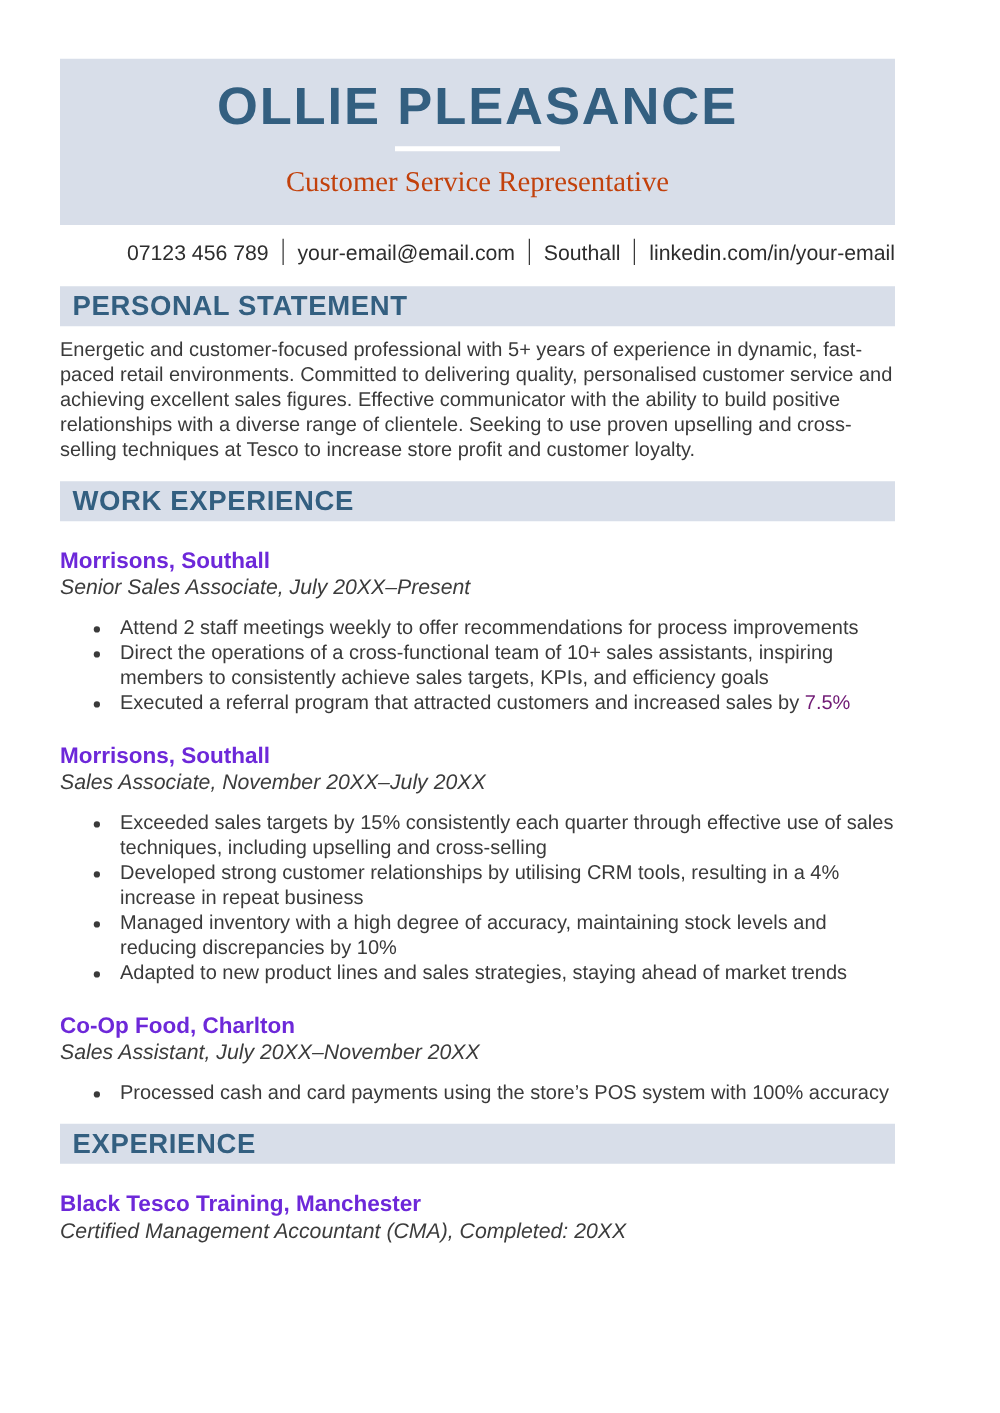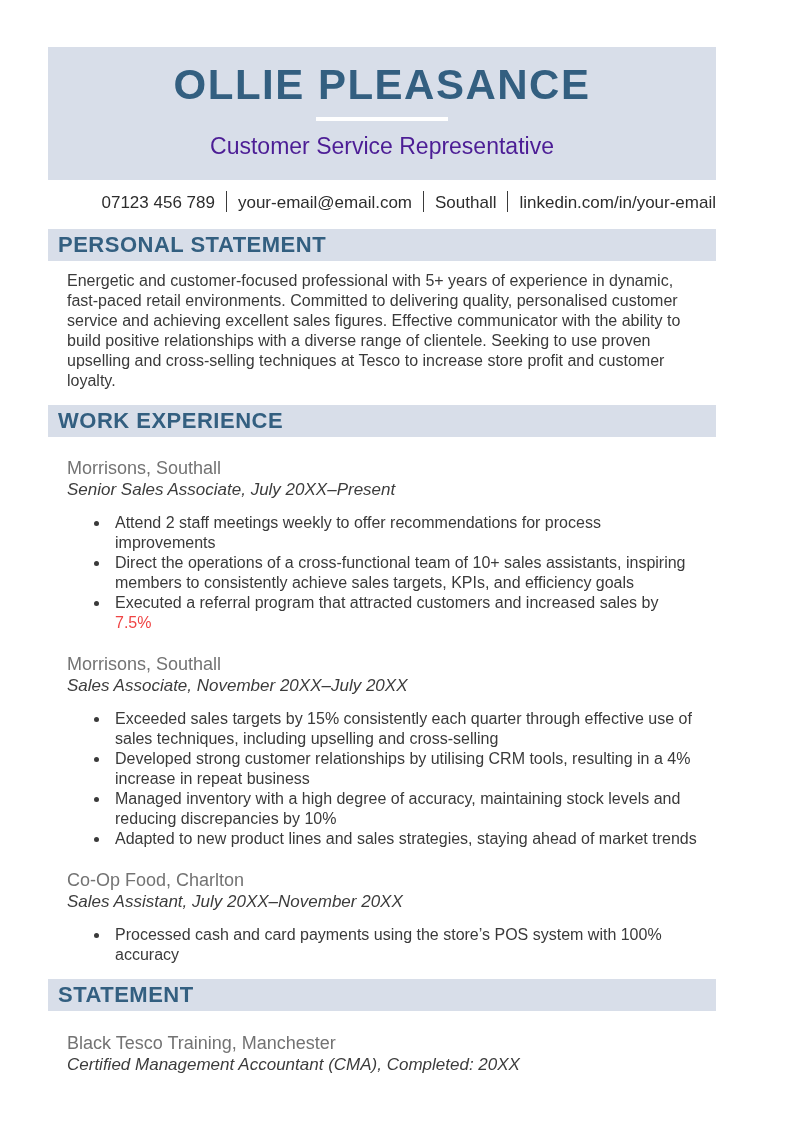--- a/index.html
+++ b/index.html
@@ -16,48 +16,48 @@
     margin: 47px 48px 0;
     background: #d8dee9;
     text-align: center;
     padding: 16px 10px 20px;
   }
   .name {
     font-size: 42px; font-weight: 800; letter-spacing: 1.5px;
     color: #335f80; line-height: 44px;
   }
   .divider { width: 132px; height: 4px; background: #ffffff; margin: 10px auto 11px; }
-  .subtitle { font-size: 23px; color: #4c1d95; line-height: 28px; }
+  .subtitle { font-size: 23px; color: #c2410c; line-height: 28px; font-family: Liberation Serif, serif; }
 
   
   .contact { margin: 11px 48px 0; text-align: right; font-size: 17px; color: #2d2d2d; line-height: 24px; }
   .contact .sep {
     display: inline-block; width: 1px; height: 21px; background: #3a3a3a;
     margin: 0 11px; vertical-align: -4px;
   }
 
   
   .section-bar { margin: 14px 48px 0; background: #d8dee9; padding: 2px 10px 3px; }
   .section-title { font-size: 22px; font-weight: 800; color: #335f80; letter-spacing: 0.5px; line-height: 27px; }
 
-  .content { margin: 0 67px; color: #3a3a3a; }
+  .content { margin: 0 48px; color: #3a3a3a; }
 
   .statement { margin-top: 10px; font-size: 16px; line-height: 20px; }
 
   .job { margin-top: 21px; }
-  .employer { font-size: 18px; font-weight: 400; color: #737373; line-height: 21px; }
+  .employer { font-size: 18px; font-weight: 700; color: #6d28d9; line-height: 21px; }
   .role { font-size: 17px; font-style: italic; color: #3c3c3c; line-height: 21px; }
 
   ul.bullets { list-style: none; margin-top: 13px; }
   ul.bullets li { position: relative; padding-left: 48px; font-size: 16px; line-height: 20px; }
   ul.bullets li::before {
     content: ""; position: absolute; left: 27px; top: 8px;
     width: 5px; height: 5px; border-radius: 50%; background: #3a3a3a;
   }
-  .muted { color: #ef4444; }
+  .muted { color: #701a75; }
 
   .edu-entry { margin-top: 22px; }
 </style>
 </head>
 <body>
 
 <div class="page">
 
   <header class="banner">
     <div class="name">OLLIE PLEASANCE</div>
@@ -106,21 +106,21 @@
       <div class="employer">Co-Op Food, Charlton</div>
       <div class="role">Sales Assistant, July 20XX–November 20XX</div>
       <ul class="bullets">
         <li><span>Processed cash and card payments using the store’s POS system with 100% accuracy</span></li>
       </ul>
     </div>
 
   </div>
 
   <div class="section-bar">
-    <div class="section-title">STATEMENT</div>
+    <div class="section-title">EXPERIENCE</div>
   </div>
 
   <div class="content">
     <div class="edu-entry">
       <div class="employer">Black Tesco Training, Manchester</div>
       <div class="role">Certified Management Accountant (CMA), Completed: 20XX</div>
     </div>
   </div>
 
 </div>

